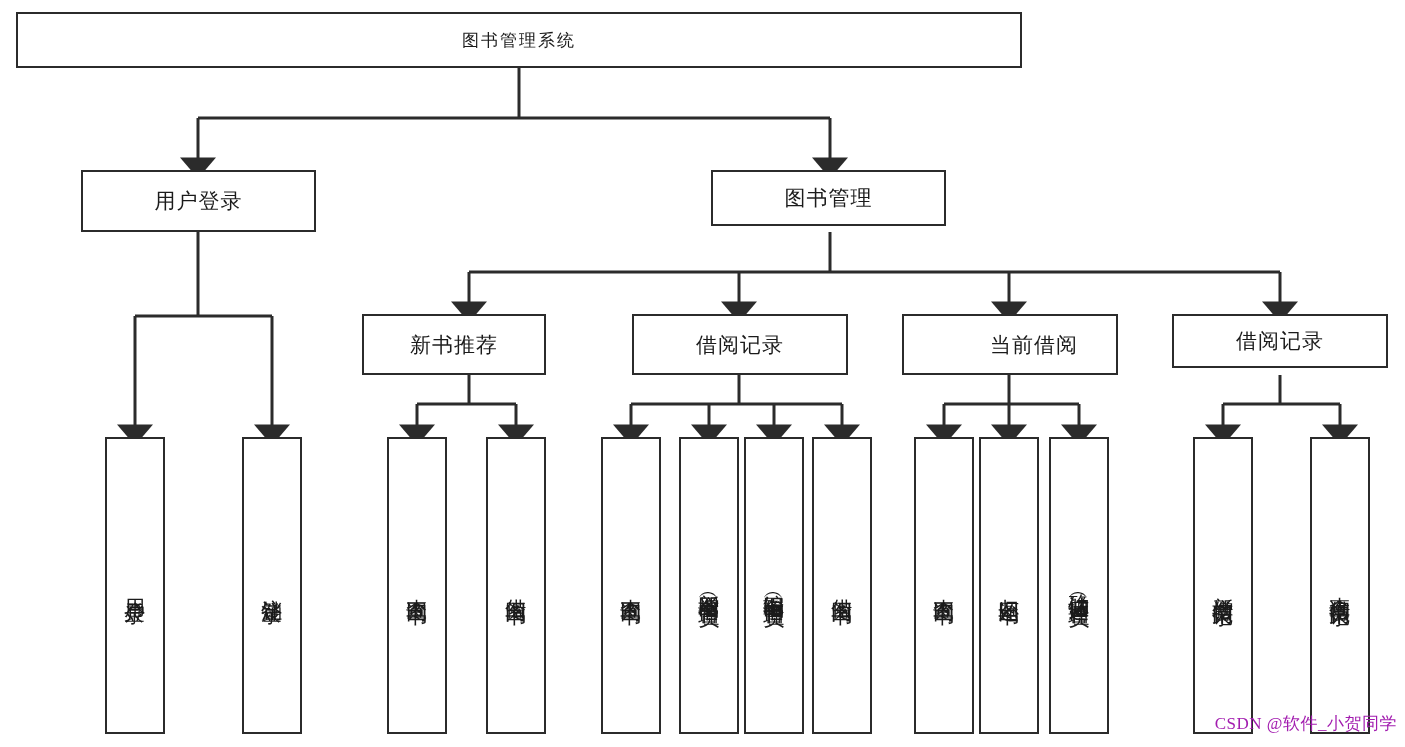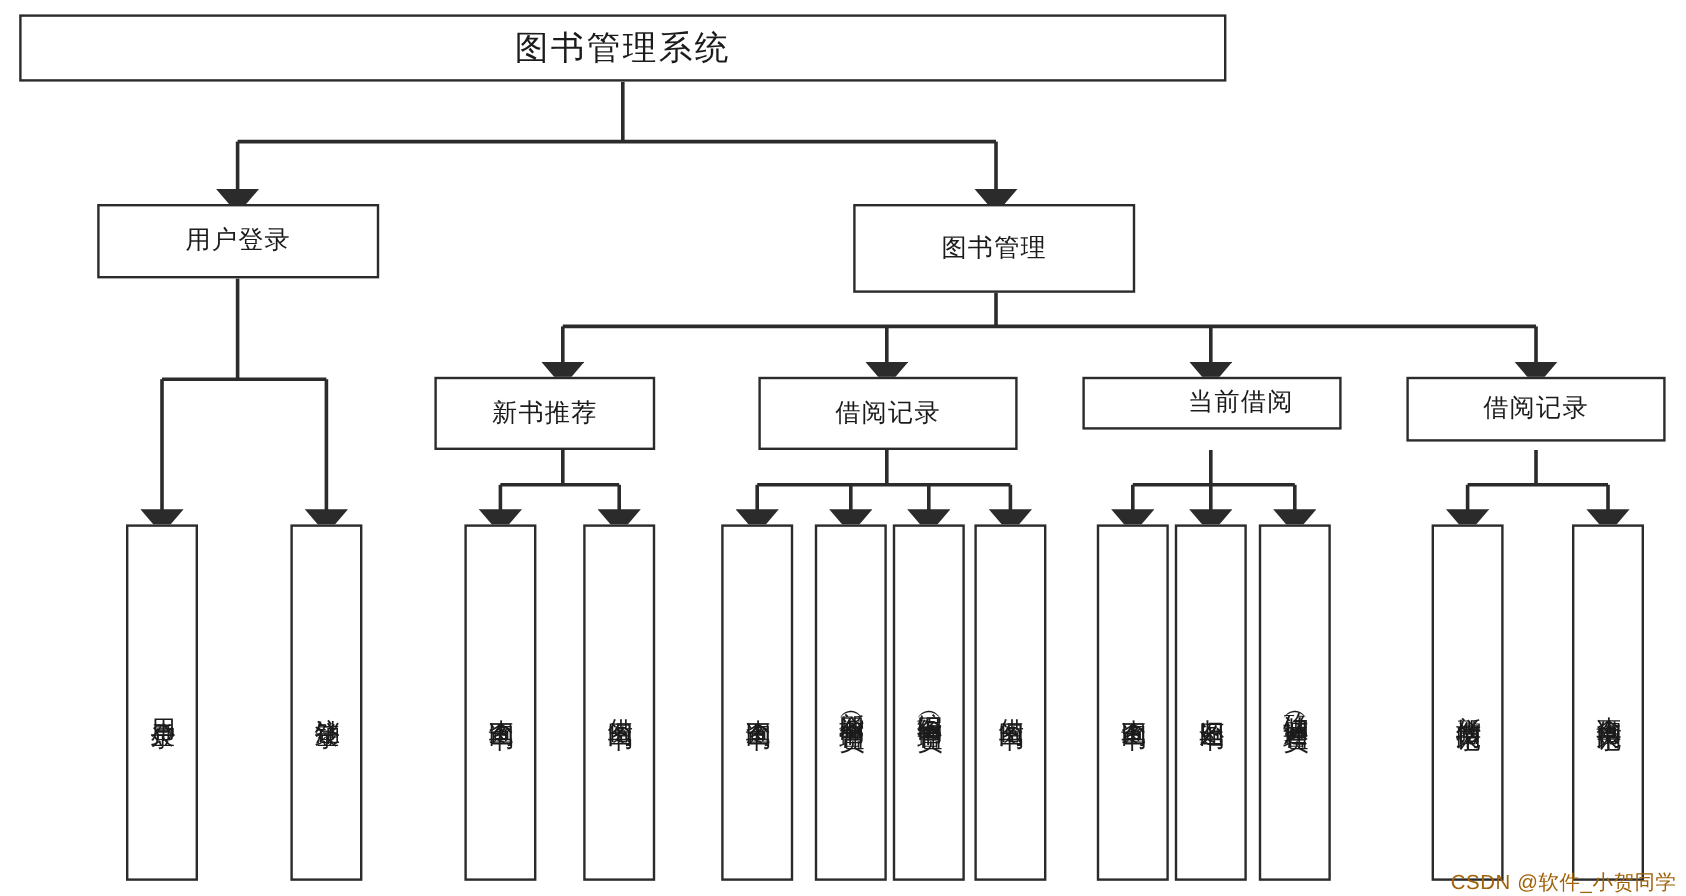--- a/index.html
+++ b/index.html
@@ -4,29 +4,29 @@
 <style>
   html,body{margin:0;padding:0;background:#ffffff;}
   body{width:1405px;height:747px;overflow:hidden;
        font-family:"Liberation Sans","DejaVu Sans",sans-serif;}
   #stage{position:relative;width:1405px;height:747px;background:#ffffff;}
   svg#wires{position:absolute;left:0;top:0;width:1405px;height:747px;}
   .node{position:absolute;box-sizing:border-box;background:#ffffff;
         border:2.5px solid #2b2b2b;display:flex;align-items:center;
         justify-content:center;color:#1b1b1b;}
   .node.h{font-size:21px;line-height:1.1;letter-spacing:1px;}
-  .node.root{font-size:28px;letter-spacing:2px;}
+  .node.root{font-size:17px;letter-spacing:2px;}
   .leaf{position:absolute;box-sizing:border-box;background:#ffffff;
         border:2.5px solid #2b2b2b;color:#1b1b1b;}
   .leaf .vtxt{writing-mode:vertical-rl;text-orientation:upright;
         font-size:21px;line-height:1.32;letter-spacing:2px;
         width:100%;height:100%;display:flex;align-items:center;
         justify-content:center;white-space:nowrap;}
-  .wm{position:absolute;right:8px;bottom:0;font-size:17px;color:#a16207;
-      letter-spacing:0.5px;white-space:nowrap;}
+  .wm{position:absolute;right:8px;bottom:12px;font-size:17px;color:#a21caf;
+      letter-spacing:0.5px;white-space:nowrap;font-family:Liberation Serif, serif;}
 </style>
 </head>
 <body>
 
 <div id="stage">
 
   <svg id="wires" viewBox="0 0 1405 747">
     <defs>
       <marker id="arw" markerWidth="10" markerHeight="12" refX="2.2" refY="6" orient="auto" markerUnits="strokeWidth">
         <path d="M0,0 L0,12 L7,6 z" fill="#2b2b2b"></path>
@@ -79,31 +79,31 @@
     </g>
   </svg>
 
   <div class="node root" style="left:16px;top:12px;width:1006px;height:56px;">
     <span>图书管理系统</span>
   </div>
 
   <div class="node h" style="left:81px;top:170px;width:235px;height:62px;">
     <span>用户登录</span>
   </div>
-  <div class="node h" style="left:711px;top:170px;width:235px;height:74px;">
+  <div class="node h" style="left:711px;top:170px;width:235px;height:56px;">
     <span>图书管理</span>
   </div>
 
   <div class="node h" style="left:362px;top:314px;width:184px;height:61px;">
     <span>新书推荐</span>
   </div>
   <div class="node h" style="left:632px;top:314px;width:216px;height:61px;">
     <span>借阅记录</span>
   </div>
-  <div class="node h" style="left:902px;top:314px;width:216px;height:44px;padding-left:48px;">
+  <div class="node h" style="left:902px;top:314px;width:216px;height:61px;padding-left:48px;">
     <span>当前借阅</span>
   </div>
   <div class="node h" style="left:1172px;top:314px;width:216px;height:54px;">
     <span>借阅记录</span>
   </div>
 
   <div class="leaf" style="left:105px;top:437px;width:60px;height:297px;">
     <span class="vtxt">用户登录</span>
   </div>
   <div class="leaf" style="left:242px;top:437px;width:60px;height:297px;">

